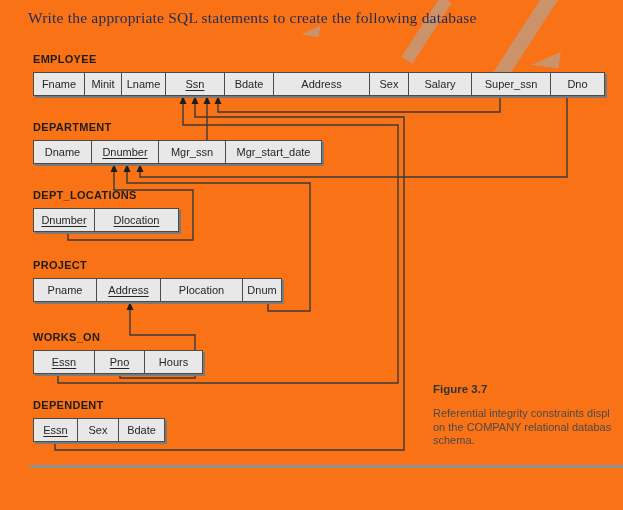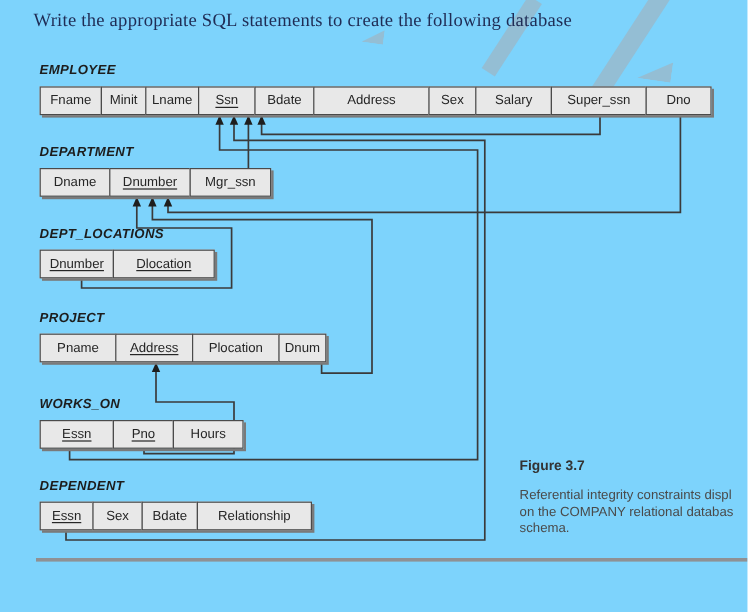--- a/index.html
+++ b/index.html
@@ -1,25 +1,25 @@
 <!DOCTYPE html>
 <html><head>
 <meta charset="utf-8">
 <style>
   html,body{margin:0;padding:0;background:#ffffff;}
-  .page{position:relative;width:623px;height:510px;background:#7dd3fc;overflow:hidden;
+  .page{position:relative;width:623px;height:510px;background:#f97316;overflow:hidden;
         font-family:"Liberation Sans",sans-serif;}
   .title{position:absolute;left:28px;top:9px;font-family:"Liberation Serif",serif;
          font-size:15.5px;color:#1f2c55;letter-spacing:.2px;z-index:3;}
   
   .wm{position:absolute;background:rgba(168,173,179,.55);z-index:0;}
   .wm.tri{clip-path:polygon(0 100%,100% 0,100% 100%);}
   
   .tbl-label{position:absolute;font-size:11px;font-weight:bold;color:#1d1d1d;
-             letter-spacing:.3px;z-index:2;font-style:italic;}
+             letter-spacing:.3px;z-index:2;}
   .tbl-row{position:absolute;display:flex;z-index:2;box-shadow:2px 2px 0 #7a7a7a;}
   .cell{box-sizing:border-box;height:24px;line-height:22px;border:1px solid #4a4a4a;
         margin-left:-1px;background:#e8e8e8;font-size:11px;color:#262626;
         text-align:center;white-space:nowrap;overflow:hidden;}
   .cell:first-child{margin-left:0;}
   .cell.pk{text-decoration:underline;text-underline-offset:2px;}
   
   svg.connectors{position:absolute;left:0;top:0;z-index:1;}
   
   .caption{position:absolute;left:433px;top:383px;width:190px;overflow:hidden;z-index:2;}
@@ -39,58 +39,58 @@
   <div class="wm tri" style="left:302px;top:24px;width:18px;height:12px;transform:rotate(8deg);"></div>
 
   <div class="title">Write the appropriate SQL statements to create the following database</div>
 
   <div id="diagram">
       <div class="tbl-label" style="left: 33px; top: 53px;">EMPLOYEE</div>
       <div class="tbl-row" style="left: 33px; top: 72px;">
         <div class="cell" style="width: 52px;">Fname</div>
         <div class="cell" style="width: 38px;">Minit</div>
         <div class="cell" style="width: 45px;">Lname</div>
-        <div class="cell pk" style="width: 48px;">Ssn</div>
+        <div class="cell pk" style="width: 60px;">Ssn</div>
         <div class="cell" style="width: 50px;">Bdate</div>
         <div class="cell" style="width: 97px;">Address</div>
         <div class="cell" style="width: 40px;">Sex</div>
         <div class="cell" style="width: 64px;">Salary</div>
         <div class="cell" style="width: 80px;">Super_ssn</div>
         <div class="cell" style="width: 55px;">Dno</div>
       </div>
       <div class="tbl-label" style="left: 33px; top: 121px;">DEPARTMENT</div>
       <div class="tbl-row" style="left: 33px; top: 140px;">
         <div class="cell" style="width: 59px;">Dname</div>
         <div class="cell pk" style="width: 68px;">Dnumber</div>
         <div class="cell" style="width: 68px;">Mgr_ssn</div>
+        <div class="cell" style="width: 97px;">Mgr_start_date</div>
       </div>
       <div class="tbl-label" style="left: 33px; top: 189px;">DEPT_LOCATIONS</div>
       <div class="tbl-row" style="left: 33px; top: 208px;">
         <div class="cell pk" style="width: 62px;">Dnumber</div>
         <div class="cell pk" style="width: 85px;">Dlocation</div>
       </div>
       <div class="tbl-label" style="left: 33px; top: 259px;">PROJECT</div>
       <div class="tbl-row" style="left: 33px; top: 278px;">
         <div class="cell" style="width: 64px;">Pname</div>
         <div class="cell pk" style="width: 65px;">Address</div>
-        <div class="cell" style="width: 73px;">Plocation</div>
+        <div class="cell" style="width: 83px;">Plocation</div>
         <div class="cell" style="width: 40px;">Dnum</div>
       </div>
       <div class="tbl-label" style="left: 33px; top: 331px;">WORKS_ON</div>
       <div class="tbl-row" style="left: 33px; top: 350px;">
         <div class="cell pk" style="width: 62px;">Essn</div>
         <div class="cell pk" style="width: 51px;">Pno</div>
         <div class="cell" style="width: 59px;">Hours</div>
       </div>
       <div class="tbl-label" style="left: 33px; top: 399px;">DEPENDENT</div>
       <div class="tbl-row" style="left: 33px; top: 418px;">
         <div class="cell pk" style="width: 45px;">Essn</div>
         <div class="cell" style="width: 42px;">Sex</div>
         <div class="cell" style="width: 47px;">Bdate</div>
-        <div class="cell" style="width: 96px;">Relationship</div>
       </div>
     </div>
 
   <svg class="connectors" width="623" height="510">
       <polyline points="183,96 183,125 398,125 398,383 58,383 58,374" fill="none" stroke="#3a3a3a" stroke-width="1.4"></polyline>
       <polygon points="183,96 179.5,104 186.5,104" fill="#1e1e1e"></polygon>
       <polyline points="195,96 195,117 404,117 404,450 55,450 55,443" fill="none" stroke="#3a3a3a" stroke-width="1.4"></polyline>
       <polygon points="195,96 191.5,104 198.5,104" fill="#1e1e1e"></polygon>
       <polyline points="207,96 207,140" fill="none" stroke="#3a3a3a" stroke-width="1.4"></polyline>
       <polygon points="207,96 203.5,104 210.5,104" fill="#1e1e1e"></polygon>

